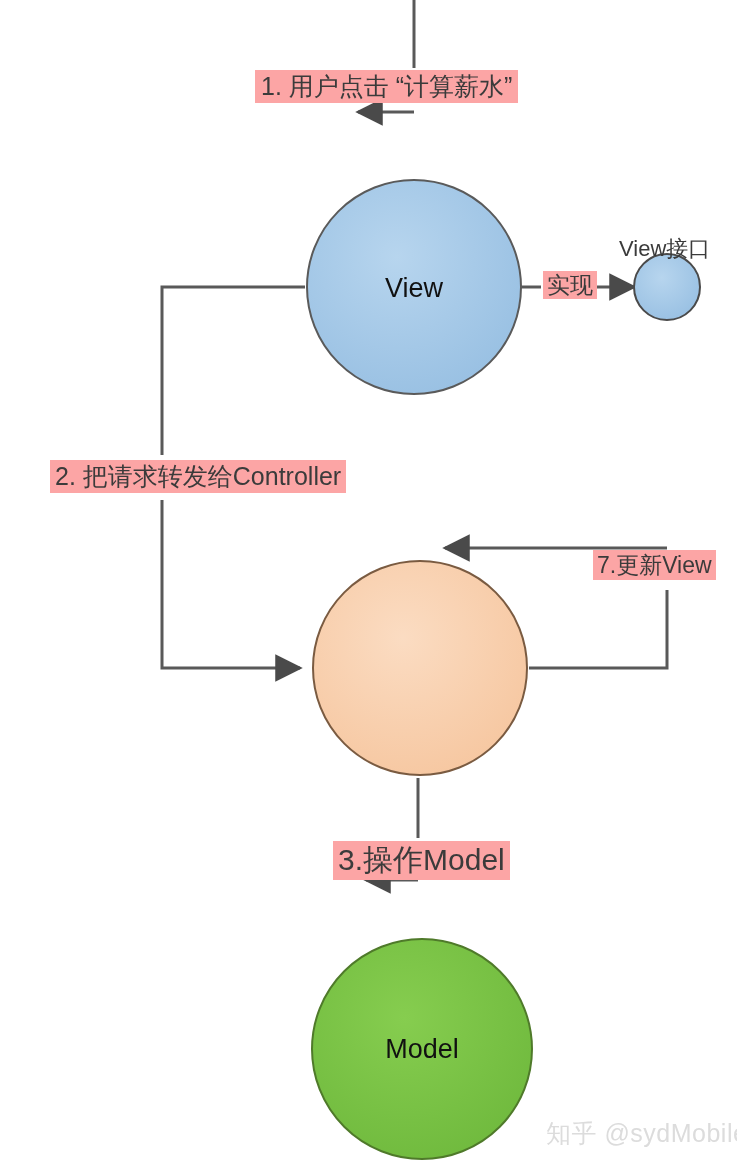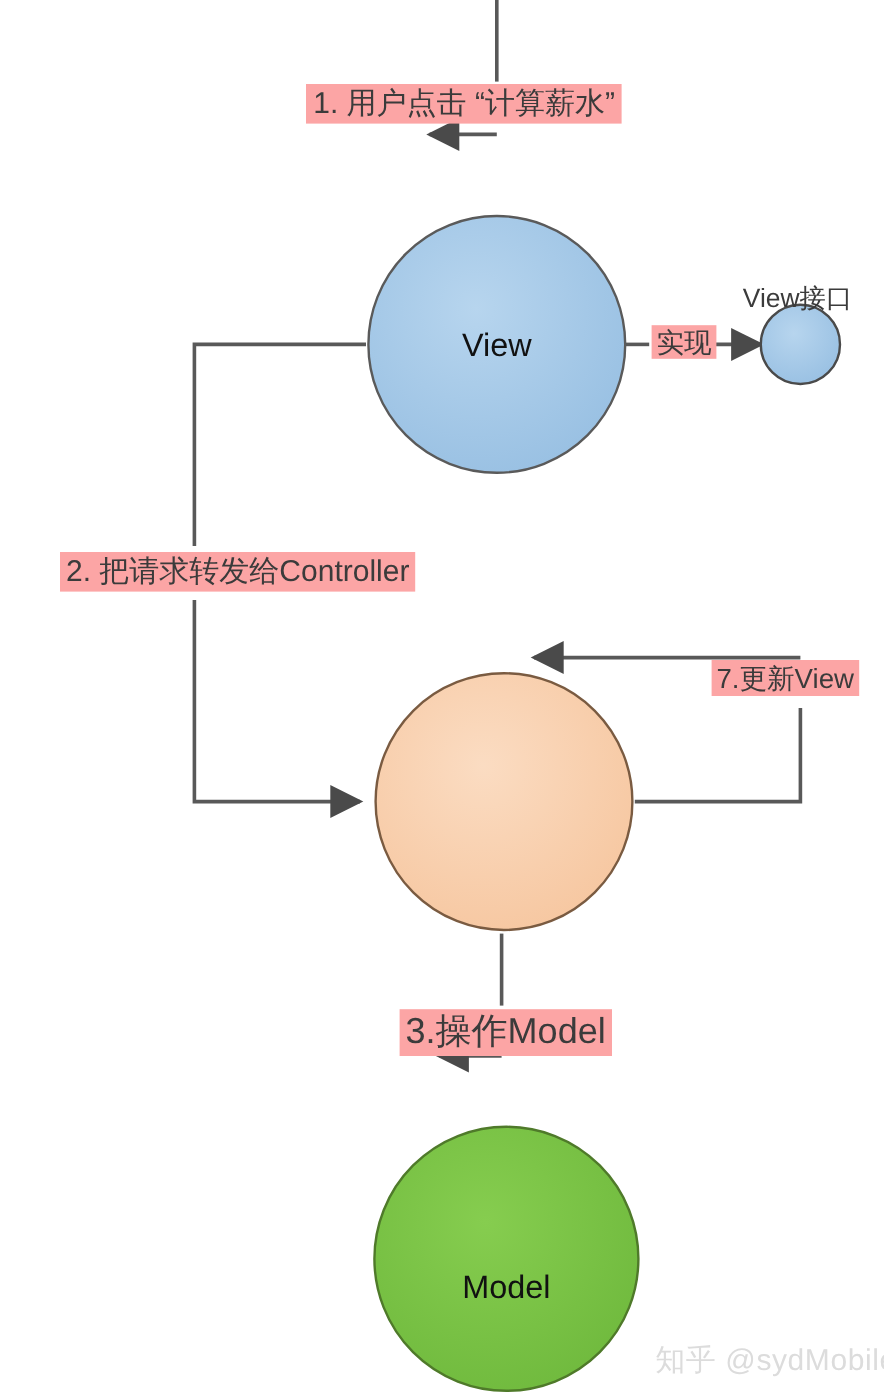--- a/index.html
+++ b/index.html
@@ -29,21 +29,21 @@
     display: flex;
     align-items: center;
     justify-content: center;
     color: #111111;
     font-weight: 400;
     pointer-events: none;
     white-space: nowrap;
   }
   .node-view-label   { font-size: 27px; }
   .node-pres-label   { font-size: 27px; }
-  .node-model-label  { font-size: 27px; margin-top: 24px; }
+  .node-model-label  { font-size: 27px; }
   .edge-label {
     position: absolute;
     color: #3b3b3b;
     white-space: nowrap;
     background: #fca5a5;
     line-height: 1.15;
   }
   .lbl-step1 { font-size: 25px; left: 255px; top: 70px; padding: 2px 6px; }
   .lbl-step2 { font-size: 25px; left: 2px;   top: 460px; padding: 2px 5px; margin-left: 48px; }
   .lbl-step3 { font-size: 30px; left: 333px; top: 841px; padding: 2px 5px; }

